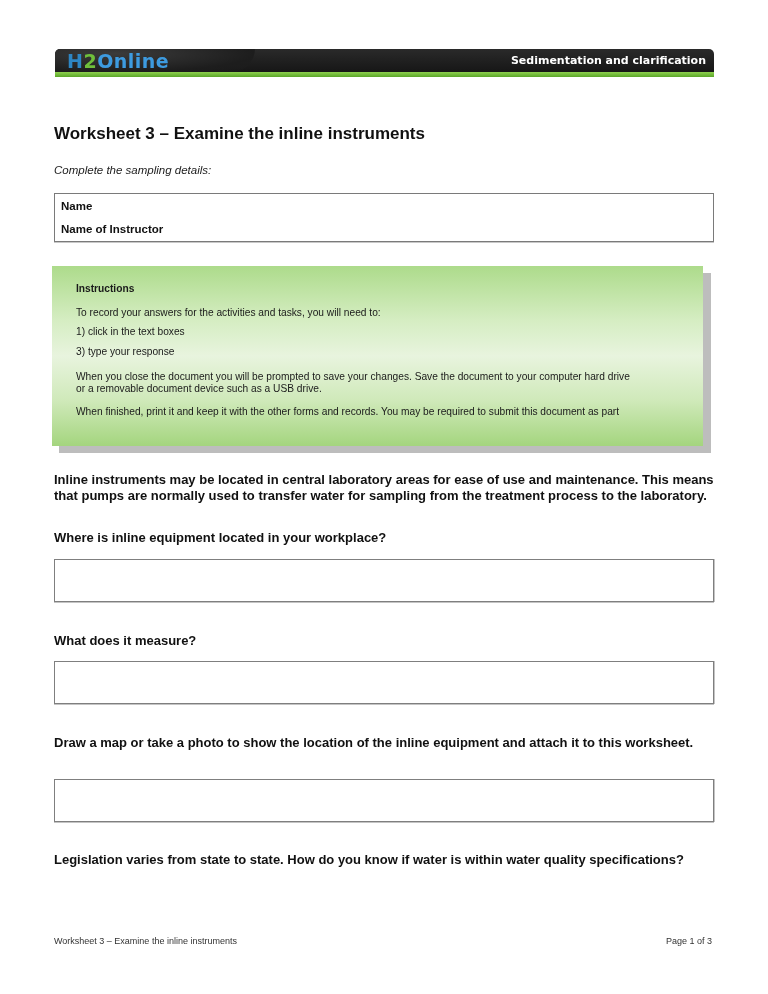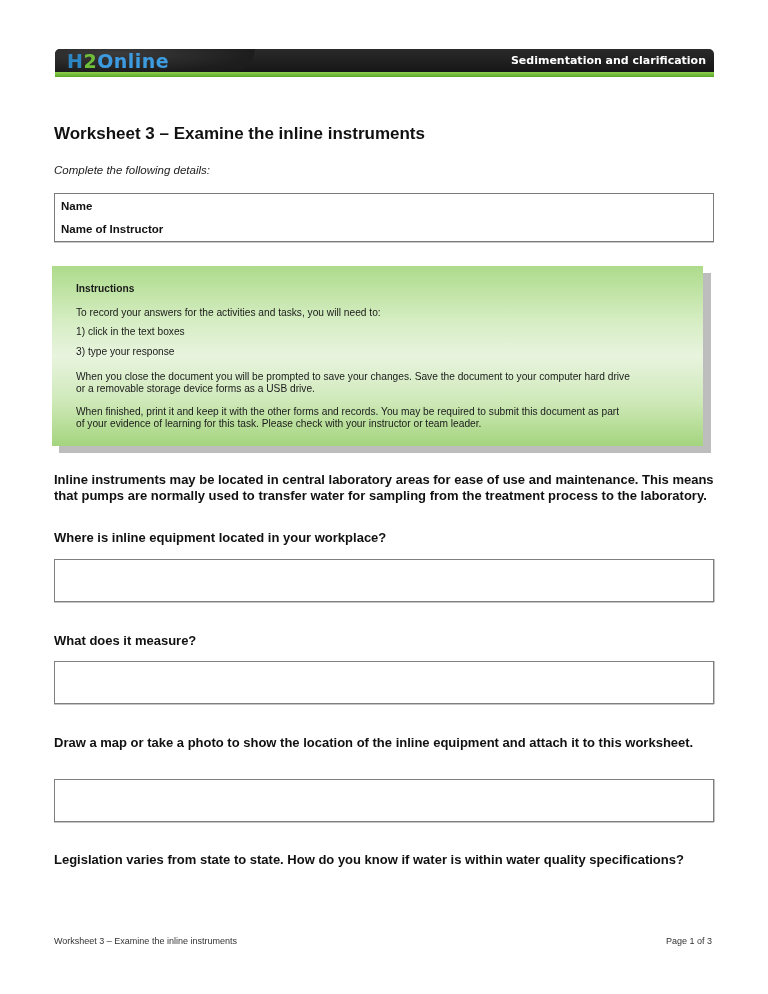--- a/index.html
+++ b/index.html
@@ -113,37 +113,36 @@
 <div class="abs banner">
   <div class="banner-swoosh"></div>
   <div class="logo">
     <span class="h">H</span><span class="two">2</span><span class="online">Online</span>
   </div>
   <div class="banner-title">Sedimentation and clarification</div>
   <div class="banner-green"></div>
 </div>
 
 <div class="abs title">Worksheet 3 – Examine the inline instruments</div>
-<div class="abs subtitle">Complete the following details:</div>
+<div class="abs subtitle">Complete the sampling details:</div>
 
 <div class="abs namebox">
   <div class="row" style="top:6px;text-align:center;">Name</div>
   <div class="row" style="top:29px;">Name of Instructor</div>
 </div>
 
 <div class="abs instr-shadow"></div>
 <div class="abs instr">
   <div class="t bold" style="top:16px;">Instructions</div>
   <div class="t" style="top:40px;">To record your answers for the activities and tasks, you will need to:</div>
   <div class="t" style="top:59px;">1)  click in the text boxes</div>
   <div class="t" style="top:79px;">3)  type your response</div>
   <div class="t" style="top:104px;">When you close the document you will be prompted to save your changes. Save the document to your computer hard drive</div>
-  <div class="t" style="top:116px;">or a removable storage device forms as a USB drive.</div>
+  <div class="t" style="top:116px;">or a removable document device such as a USB drive.</div>
   <div class="t" style="top:139px;">When finished, print it and keep it with the other forms and records. You may be required to submit this document as part</div>
-  <div class="t" style="top:151px;">of your evidence of learning for this task. Please check with your instructor or team leader.</div>
 </div>
 
 <div class="abs para" style="top:472px;">Inline instruments may be located in central laboratory areas for ease of use and maintenance. This means that pumps are normally used to transfer water for sampling from the treatment process to the laboratory.</div>
 
 <div class="abs para" style="top:530px;">Where is inline equipment located in your workplace?</div>
 <div class="abs answer" style="top:559px;"></div>
 
 <div class="abs para" style="top:633px;">What does it measure?</div>
 <div class="abs answer" style="top:661px;"></div>
 

